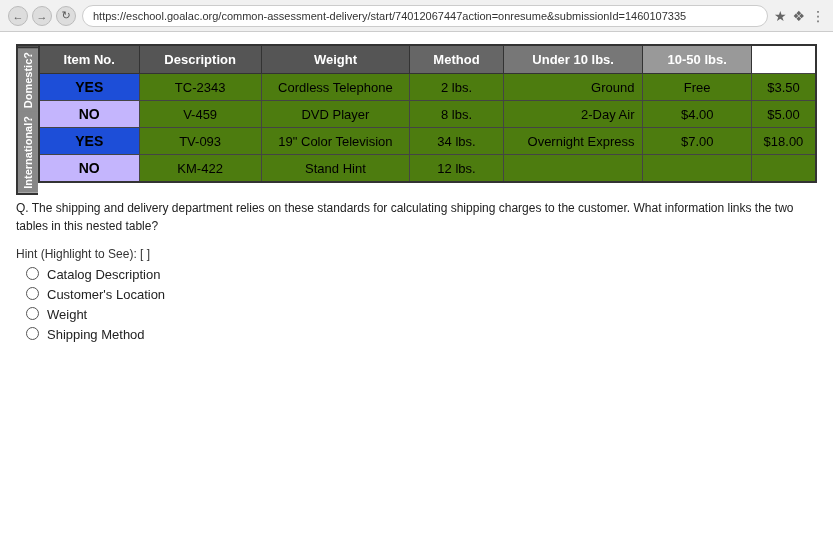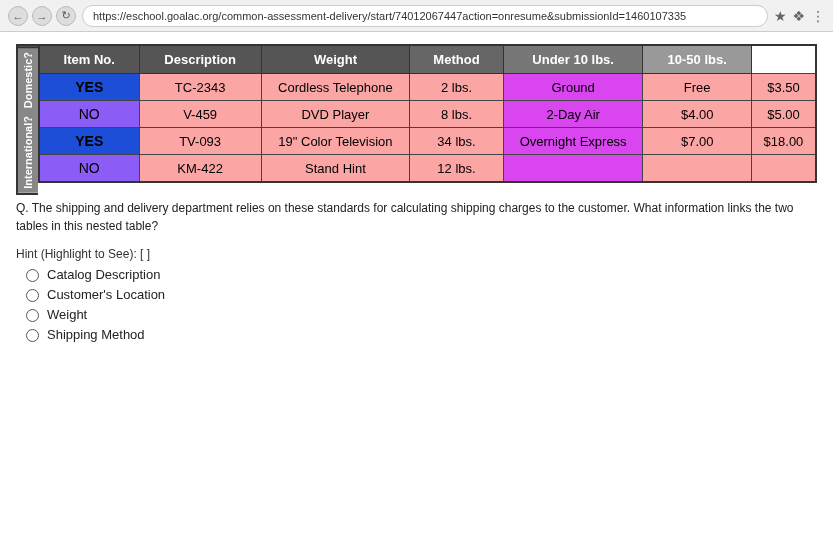--- a/index.html
+++ b/index.html
@@ -106,34 +106,35 @@
       border: 1px solid #333;
       font-size: 13px;
       text-align: center;
     }
     .main-table td {
       border: 1px solid #444;
       padding: 5px 8px;
       text-align: center;
       vertical-align: middle;
       font-size: 13px;
-      background: #fca5a5;
+      background: #4d7c0f;
     }
     .main-table td.yes-cell {
       background: #1d4ed8;
       font-weight: bold;
       font-size: 14px;
     }
     .main-table td.no-cell {
-      background: #8b5cf6;
-      font-weight: normal;
+      background: #c4b5fd;
+      font-weight: bold;
       font-size: 14px;
     }
     .main-table td.method-cell {
-      background: #d946ef;
+      background: #4d7c0f;
+      text-align: right;
     }
     .method-header {
       background: #666 !important;
     }
     .under10-header {
       background: #777 !important;
     }
     .over10-header {
       background: #999 !important;
     }
@@ -154,21 +155,21 @@
       margin-bottom: 6px;
     }
 
     .options-list {
       list-style: none;
       padding: 0;
       margin-left: 10px;
     }
     .options-list li {
       display: flex;
-      align-items: flex-end;
+      align-items: flex-start;
       gap: 8px;
       margin-bottom: 5px;
       font-size: 13px;
       color: #222;
       cursor: pointer;
     }
     .radio-circle {
       width: 13px; height: 13px;
       border: 1px solid #555;
       border-radius: 50%;

